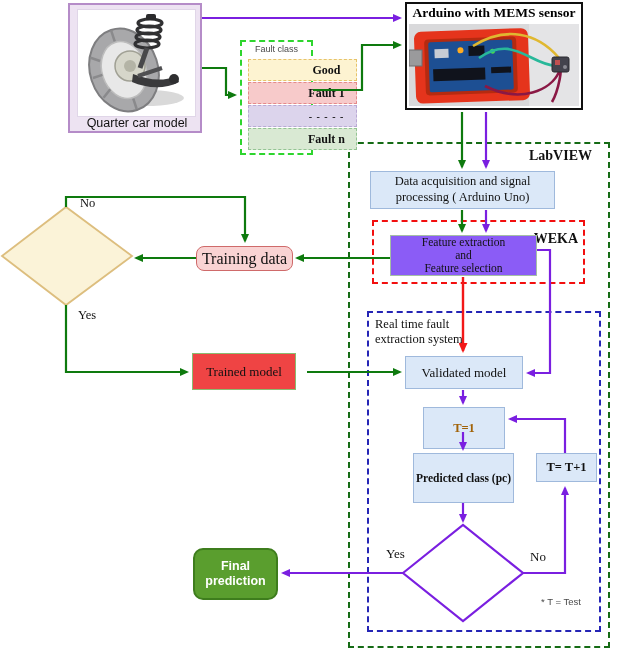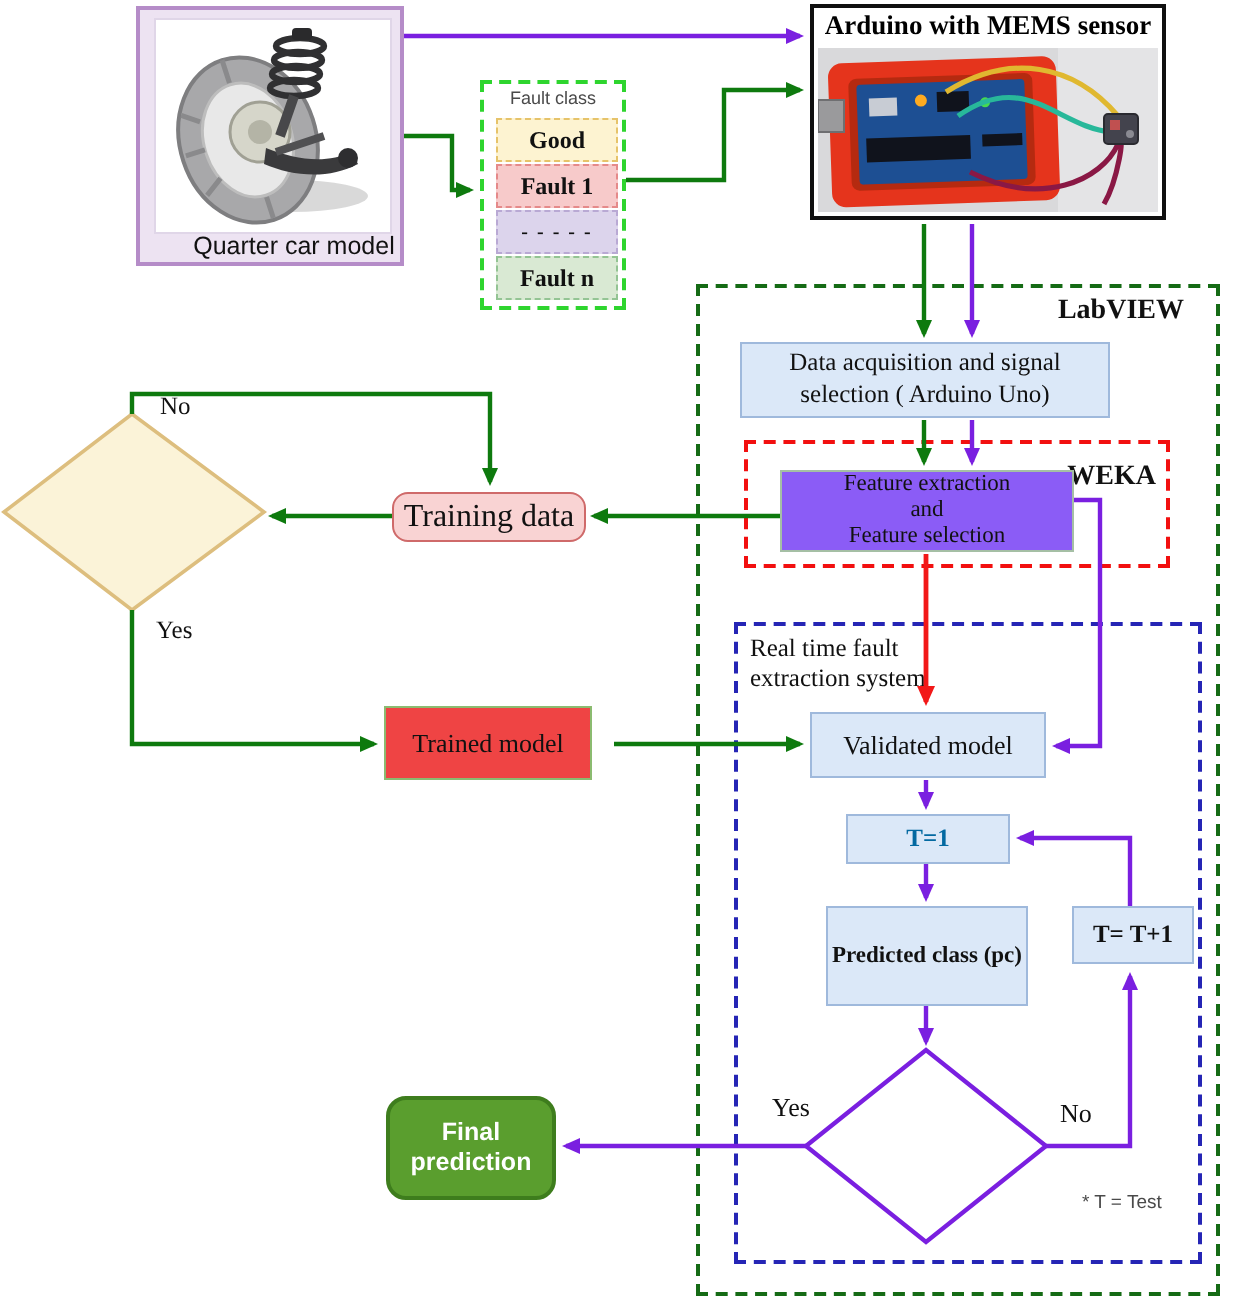--- a/index.html
+++ b/index.html
@@ -22,45 +22,45 @@
 
   
   #labview-box  { left:348px; top:142px; width:262px; height:506px; border:2.5px dashed #156b15; }
   #weka-box     { left:372px; top:220px; width:213px; height:64px;  border:2.5px dashed #f20f0f; }
   #realtime-box { left:367px; top:311px; width:234px; height:321px; border:2.5px dashed #2525b5; }
   .container-title { position:absolute; font-weight:bold; font-size:14px; color:#111; }
 
   
   #quarter-car { left:68px; top:3px; width:134px; height:130px; background:#ede3f2; border:2px solid #b58cc8; z-index:2; }
   #quarter-car-img { position:absolute; left:7px; top:4px; width:117px; height:106px; background:#ffffff; border:1px solid #e0d6e8; }
-  #quarter-car-label { position:absolute; left:12px; bottom:1px; width:100%; text-align:center; font-size:12.5px; color:#111; }
+  #quarter-car-label { position:absolute; left:2px; bottom:1px; width:100%; text-align:center; font-size:12.5px; color:#111; }
 
   
   #fault-class { left:240px; top:40px; width:73px; height:115px; border:2px dashed #2ed52e; background:#ffffff; z-index:2; }
   #fault-class-title { position:absolute; top:2px; left:0; width:100%; text-align:center; font-size:9px; color:#4a4a4a; }
   .fault-row { position:absolute; left:6px; width:59px; height:20px; font-weight:bold; font-size:12px; color:#111;
-               display:flex; align-items:center; justify-content:center; }
+               display:flex; align-items:center; justify-content:center;padding-left:48px; }
   .fr-good { top:17px; background:#fdf3d1; border:1.5px dashed #e6c36a; }
   .fr-f1   { top:40px; background:#f7caca; border:1.5px dashed #e58a8a; }
   .fr-dash { top:63px; background:#dcd4ec; border:1.5px dashed #b9a9d4; font-size:10px; letter-spacing:1px; }
   .fr-fn   { top:86px; background:#d9e9d3; border:1.5px dashed #93c493; }
 
   
   #arduino-box { left:405px; top:2px; width:178px; height:108px; background:#ffffff; border:2px solid #101010; z-index:2; }
   #arduino-title { position:absolute; top:1px; left:0; width:100%; text-align:center; font-weight:bold; font-size:13.5px; color:#000; }
   #arduino-photo { position:absolute; left:2px; top:20px; width:170px; height:82px; }
 
   
   .node-blue  { background:#dbe8f8; border:1.5px solid #9fb9dc; }
   #data-acq   { left:370px; top:171px; width:185px; height:38px; font-size:12.5px; line-height:1.25; color:#111; }
   #feature    { left:390px; top:235px; width:147px; height:41px; background:#8b5cf6; border:1.5px solid #a5bfa5; font-size:11.5px; line-height:1.15; color:#111; }
   #training   { left:196px; top:246px; width:97px; height:25px; background:#f9d3d3; border:1.6px solid #cf6a6a; border-radius:8px; font-size:16px; color:#111; }
   #trained    { left:192px; top:353px; width:104px; height:37px; background:#ef4444; border:1.5px solid #8bbb70; font-size:13px; color:#111; }
   #validated  { left:405px; top:356px; width:118px; height:33px; font-size:13px; color:#111; }
-  #t-init     { left:423px; top:407px; width:82px;  height:25px; font-weight:bold; font-size:12.5px; color:#0369a1; }
+  #t-init     { left:423px; top:407px; width:82px;  height:42px; font-weight:bold; font-size:12.5px; color:#a16207; }
   #predicted  { left:413px; top:453px; width:101px; height:50px; font-weight:bold; font-size:11.5px; color:#111; }
   #t-incr     { left:536px; top:453px; width:61px;  height:29px; font-weight:bold; font-size:12.5px; color:#111; }
   #final      { left:193px; top:548px; width:85px; height:52px; background:#5a9e2e; border:2px solid #3e7d1d; border-radius:10px;
                 font-family:"Liberation Sans", sans-serif; font-weight:bold; font-size:12.5px; color:#ffffff; line-height:1.2; }
 
   
   #d1-text { left:18px; top:214px; width:96px; z-index:2; font-size:13px; color:#111; text-align:center; line-height:2.4; }
   #d2-text { left:410px; top:535px; width:106px; z-index:2; font-family:"Liberation Sans", sans-serif; font-size:11px; color:#111; text-align:center; line-height:1.55; }
 
   
@@ -195,21 +195,21 @@
         <path d="M76,62 C112,80 142,66 150,48 C154,40 150,66 143,78" stroke="#8a1845" stroke-width="2.6" fill="none"></path>
         <rect x="143" y="33" width="17" height="15" rx="2" fill="#43434d" stroke="#2a2a30"></rect>
         <rect x="146" y="36" width="5" height="5" fill="#c05050"></rect>
         <circle cx="156" cy="43" r="2" fill="#8a8a92"></circle>
       </svg>
     </div>
   </div>
 
   <div class="abs node center node-blue serif" id="data-acq">
     <span>Data acquisition and signal</span>
-    <span>selection ( Arduino Uno)</span>
+    <span>processing ( Arduino Uno)</span>
   </div>
 
   <div class="abs node center serif" id="feature">
     <span>Feature extraction</span>
     <span>and</span>
     <span>Feature selection</span>
   </div>
 
   <div class="abs node center serif" id="training">
     <span>Training data</span>

